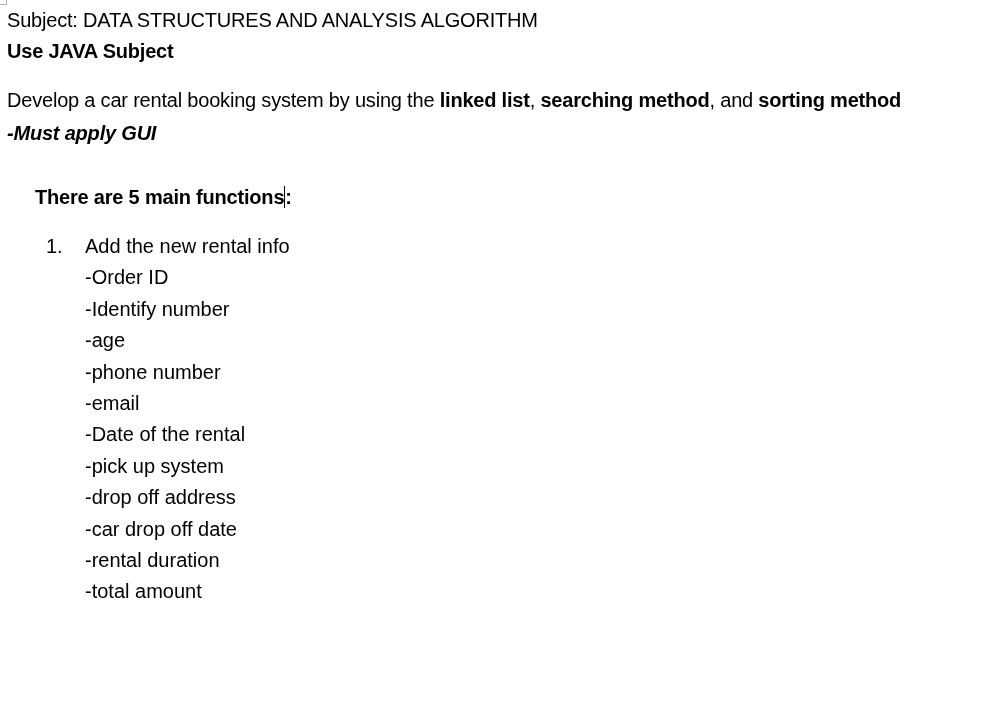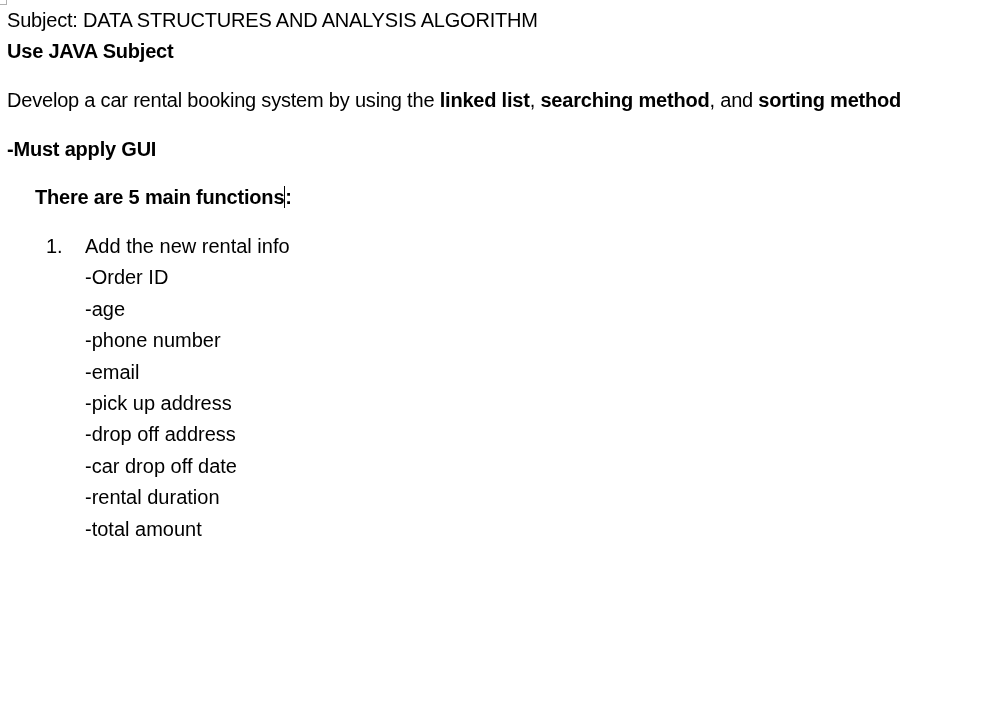--- a/index.html
+++ b/index.html
@@ -64,32 +64,34 @@
 <div class="corner-mark"></div>
 
 <div class="line" style="top:8px;">Subject: DATA STRUCTURES AND ANALYSIS ALGORITHM</div>
 
 <div class="line bold" style="top:39px;">Use JAVA Subject</div>
 
 <div class="line" style="top:88px;">
   <span>Develop a car rental booking system by using the </span><span class="bold">linked list</span><span>, </span><span class="bold">searching method</span><span>, and </span><span class="bold">sorting method</span>
 </div>
 
-<div class="line bold" style="top:137px;">-Must apply GUI</div>
+<div class="line bold" style="top:121px;font-style:italic;">-Must apply GUI</div>
 
 <div class="line bold" style="top:185px;margin-left:28px;">
   <span>There are 5 main functions</span><span class="caret"></span><span>:</span>
 </div>
 
 <div class="list-num">1.</div>
 
 <div class="list-block">
   <div class="row">Add the new rental info</div>
   <div class="row">-Order ID</div>
+  <div class="row">-Identify number</div>
   <div class="row">-age</div>
   <div class="row">-phone number</div>
   <div class="row">-email</div>
-  <div class="row">-pick up address</div>
+  <div class="row">-Date of the rental</div>
+  <div class="row">-pick up system</div>
   <div class="row">-drop off address</div>
   <div class="row">-car drop off date</div>
   <div class="row">-rental duration</div>
   <div class="row">-total amount</div>
 </div>
 
 </body></html>

